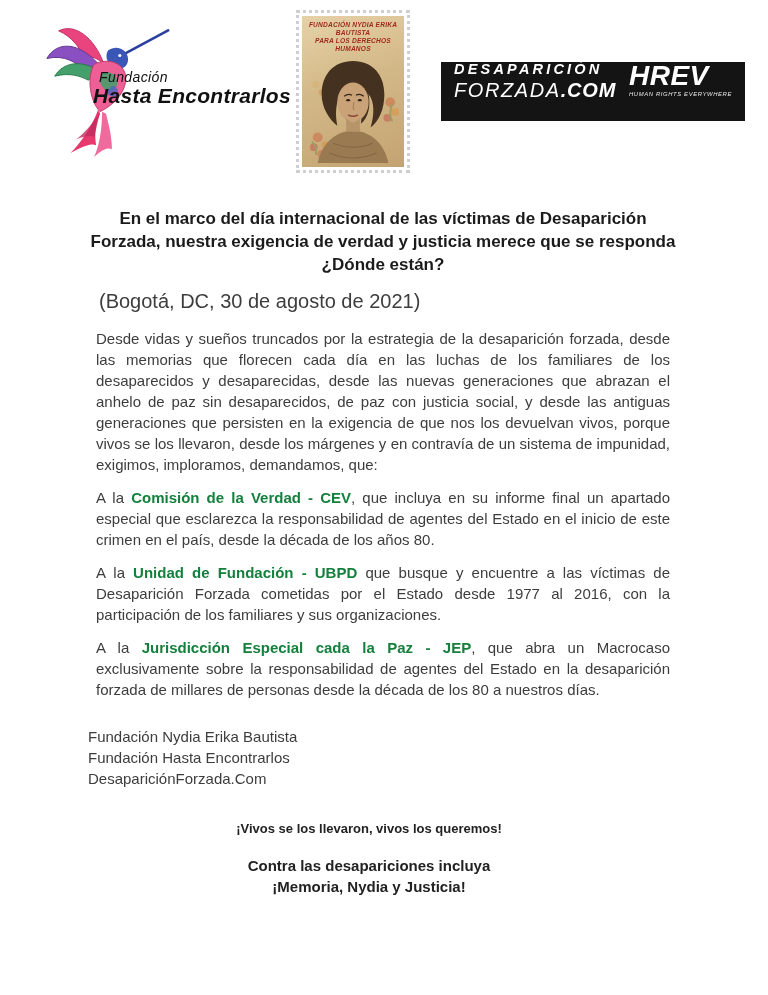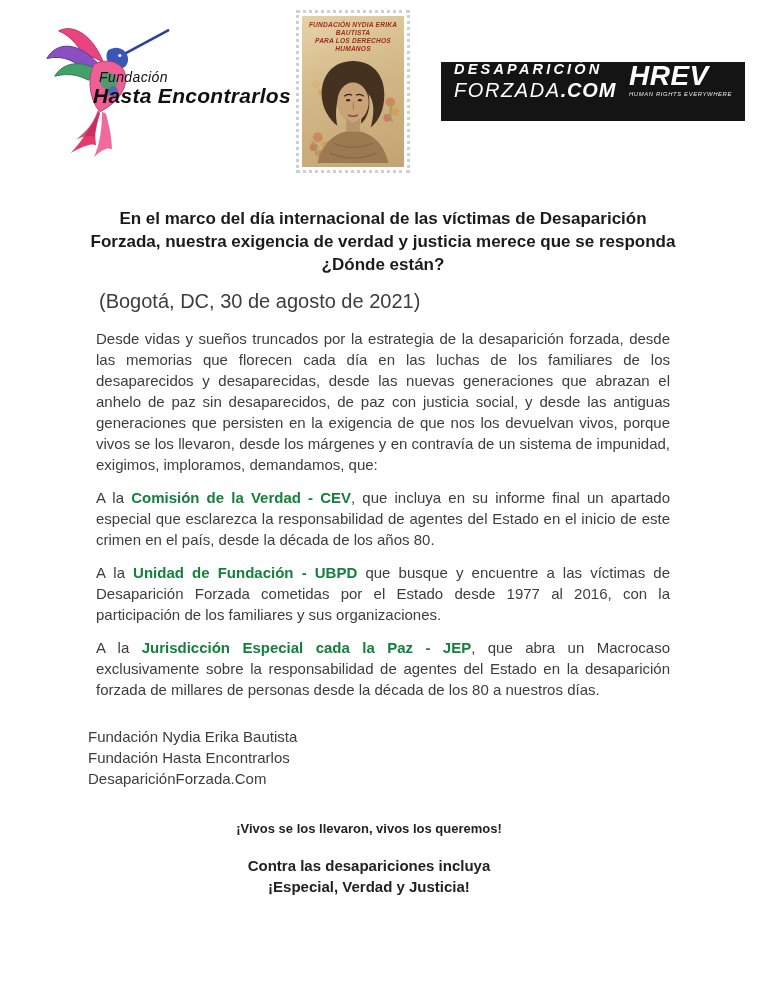--- a/index.html
+++ b/index.html
@@ -146,18 +146,18 @@
     <div class="signature">
       <div>Fundación Nydia Erika Bautista</div>
       <div>Fundación Hasta Encontrarlos</div>
       <div>DesapariciónForzada.Com</div>
     </div>
 
     <div class="slogans">
       <div class="slogan-primary">¡Vivos se los llevaron, vivos los queremos!</div>
       <div class="slogan-secondary">
         <div>Contra las desapariciones incluya</div>
-        <div>¡Especial, Verdad y Justicia!</div>
+        <div>¡Memoria, Nydia y Justicia!</div>
       </div>
     </div>
 
   </div>
 </div>
 
 </body></html>

